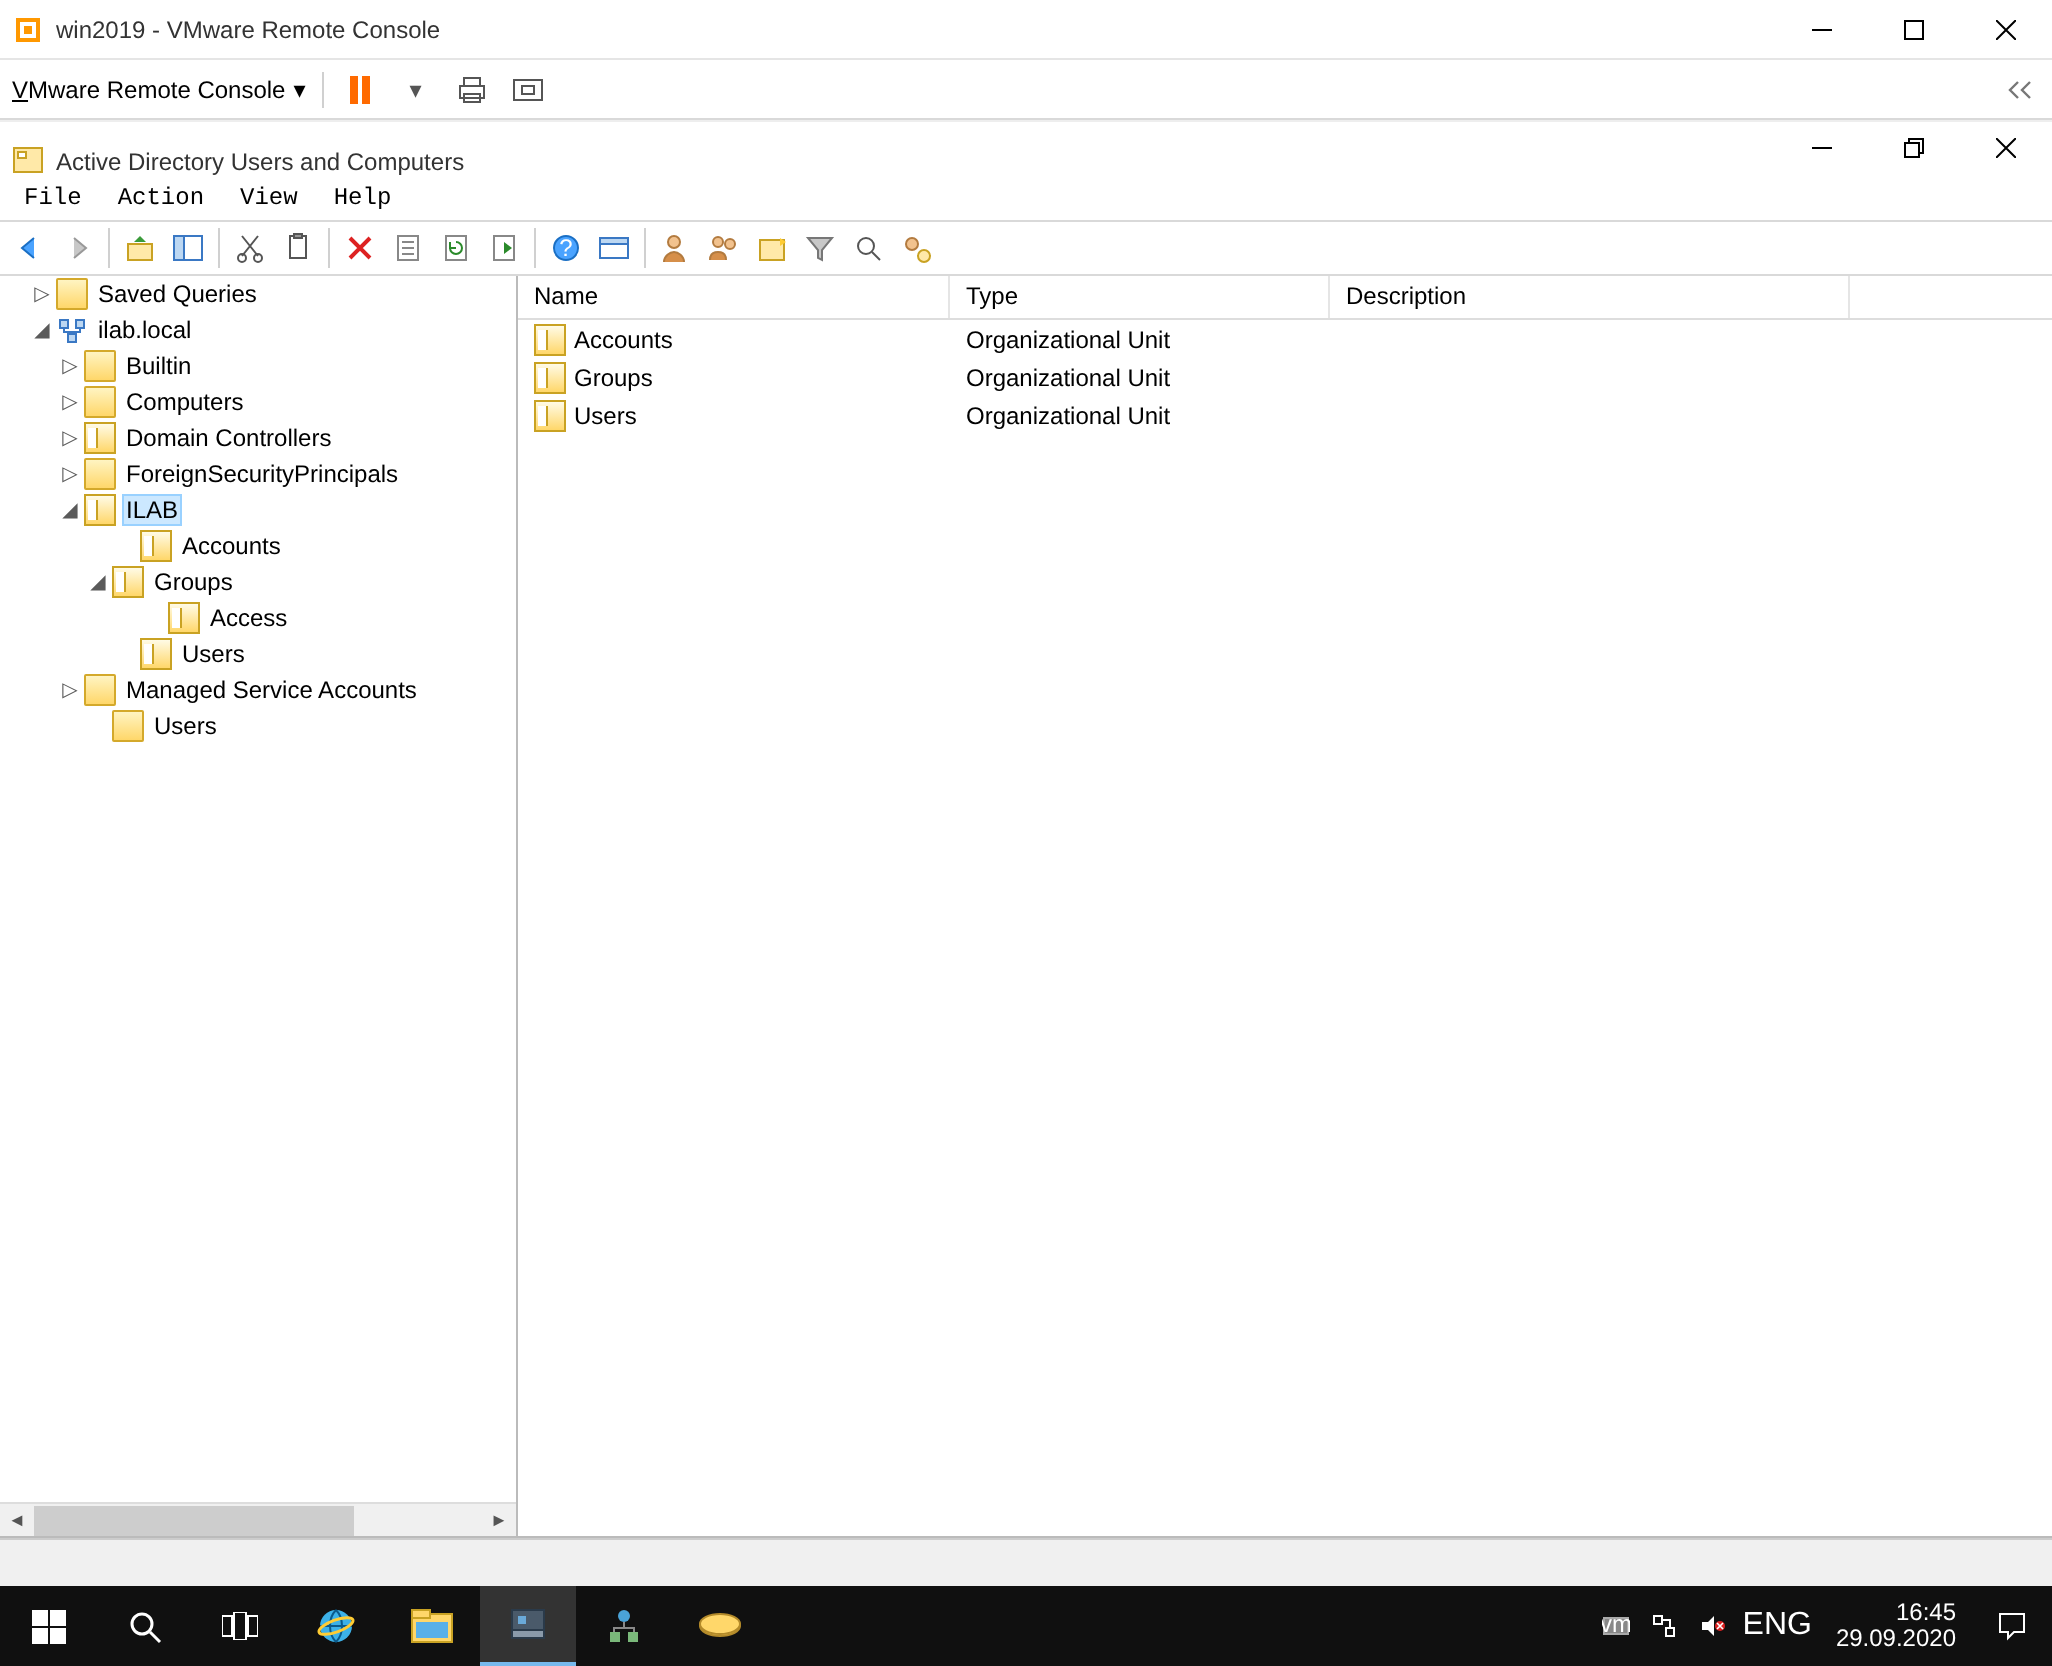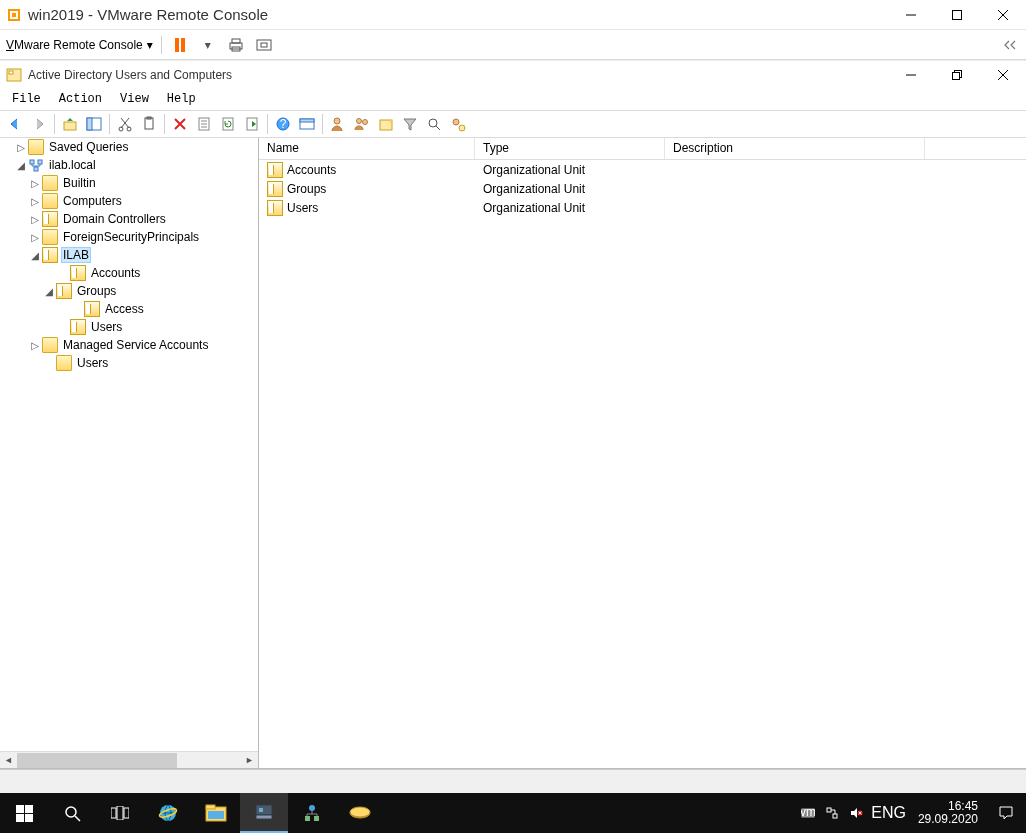--- a/index.html
+++ b/index.html
@@ -1,36 +1,36 @@
 <!DOCTYPE html>
 <html><head>
 <meta charset="utf-8">
 <style>
 * { box-sizing: border-box; margin: 0; padding: 0; font-family: "Segoe UI", Tahoma, sans-serif; font-size: 12px; }
 body { background: #fff; width: 1026px; height: 833px; overflow: hidden; display: flex; flex-direction: column; }
 
 
 .vm-titlebar { height: 30px; background: #fff; border-bottom: 1px solid #e5e5e5; display: flex; align-items: center; padding-left: 6px; }
 .vm-titlebar .vm-icon { width: 16px; height: 16px; margin-right: 6px; color:#ff9800; }
-.vm-titlebar .title { flex: 1; font-size: 15px; color: #333; }
+.vm-titlebar .title { flex: 1; font-size: 12px; color: #333; }
 .vm-titlebar .win-controls { display: flex; }
 .vm-titlebar .win-controls .ctl { width: 46px; height: 30px; display: flex; align-items: center; justify-content: center; }
 
 
 .vm-toolbar { height: 30px; background: #fff; border-bottom: 1px solid #d9d9d9; display: flex; align-items: center; padding: 0 6px; gap: 8px; }
 .vm-toolbar .menu-btn { font-size: 12px; color:#000; display:flex; align-items:flex-start; gap:4px; }
 .vm-toolbar .menu-btn .u { text-decoration: underline; }
 .vm-toolbar .sep { width: 1px; height: 18px; background: #d0d0d0; }
 .vm-toolbar .pause-icon { display:flex; gap:2px; }
 .vm-toolbar .pause-icon span { width:4px; height:14px; background:#ff6a00; }
 .vm-toolbar .icon-btn { width:20px; height:20px; display:flex; align-items:center; justify-content:center; color:#555; }
 .vm-toolbar .spacer { flex:1; }
 
 
-.ad-titlebar { height: 28px; background: #fff; display: flex; align-items: center; padding-left: 6px; border-top: 1px solid #eee; }
+.ad-titlebar { height: 28px; background: #fff; display: flex; align-items: flex-end; padding-left: 6px; border-top: 1px solid #eee; }
 .ad-titlebar .title { flex: 1; font-size: 12px; color:#333; }
 .ad-titlebar .win-controls { display: flex; }
 .ad-titlebar .win-controls .ctl { width: 46px; height: 28px; display: flex; align-items: center; justify-content: center; }
 
 
 .ad-menubar { height: 22px; display:flex; align-items:center; padding: 0 4px; gap: 2px; border-bottom:0; }
 .ad-menubar .menu-item { padding: 2px 8px; font-size:12px;font-family:Liberation Mono, monospace; }
 
 
 .ad-toolbar { height: 28px; border-top:1px solid #d9d9d9; border-bottom:1px solid #d9d9d9; display:flex; align-items:center; padding: 0 4px; gap:2px; background:#fff; }

